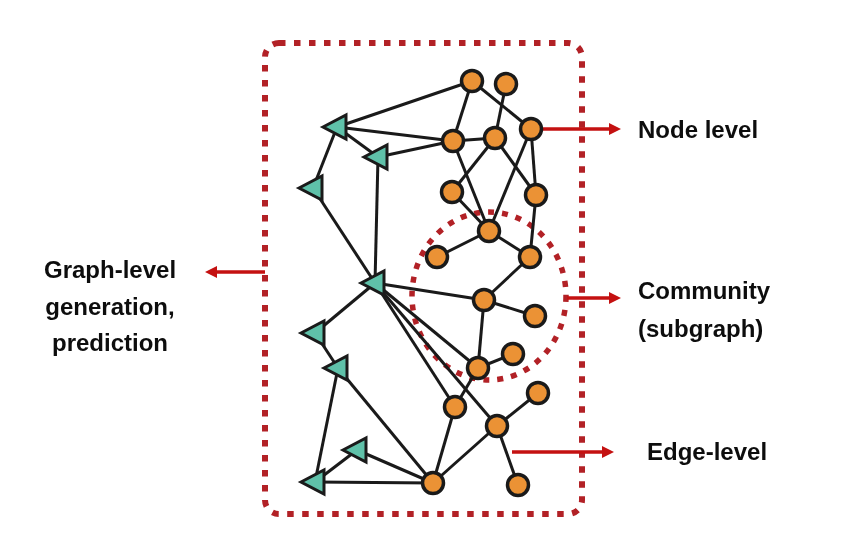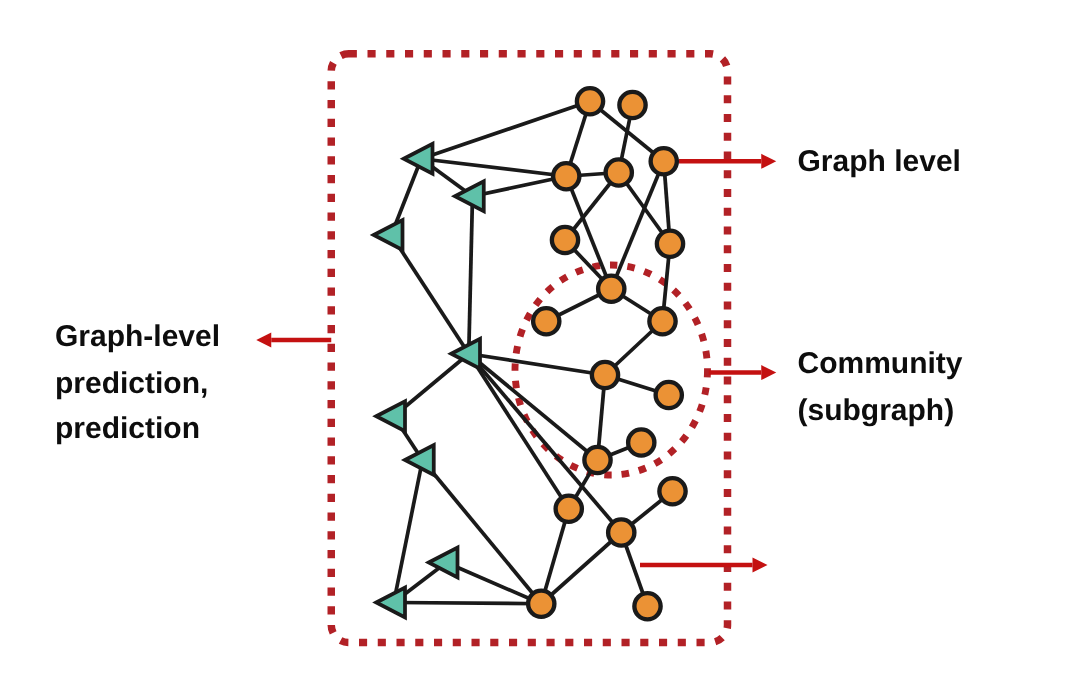--- a/index.html
+++ b/index.html
@@ -2,21 +2,21 @@
 <html><head>
 <meta charset="utf-8">
 <style>
   html,body{margin:0;padding:0;background:#ffffff;}
   .canvas{
     position:relative;width:865px;height:557px;background:#ffffff;
     font-family:"Liberation Sans", sans-serif;overflow:hidden;
   }
   .canvas svg{position:absolute;left:0;top:0;}
   .lbl{position:absolute;font-weight:700;color:#0d0d0d;font-size:24px;white-space:nowrap;}
-  .lbl-graph-level{left:44px;top:252px;line-height:36.5px;}
+  .lbl-graph-level{left:44px;top:252px;line-height:36.5px;text-align:center;}
   .lbl-node-level{left:638px;top:116px;}
   .lbl-community{left:638px;top:272px;line-height:38px;}
   .lbl-edge-level{left:647px;top:438px;}
 </style>
 </head>
 <body>
 
 <div class="canvas">
 
   <svg id="diagram-svg" width="865" height="557" viewBox="0 0 865 557">
@@ -94,24 +94,25 @@
       <polygon points="299,188,322,176,322,200" fill="#5FC1A9" stroke="#1a1a1a" stroke-width="3"></polygon>
       <polygon points="361,283,384,271,384,295" fill="#5FC1A9" stroke="#1a1a1a" stroke-width="3"></polygon>
       <polygon points="301,333,324,321,324,345" fill="#5FC1A9" stroke="#1a1a1a" stroke-width="3"></polygon>
       <polygon points="324,368,347,356,347,380" fill="#5FC1A9" stroke="#1a1a1a" stroke-width="3"></polygon>
       <polygon points="343,450,366,438,366,462" fill="#5FC1A9" stroke="#1a1a1a" stroke-width="3"></polygon>
       <polygon points="301,482,324,470,324,494" fill="#5FC1A9" stroke="#1a1a1a" stroke-width="3"></polygon>
     </svg>
 
   <div class="lbl lbl-graph-level">
     <div>Graph-level</div>
-    <div>prediction,</div>
+    <div>generation,</div>
     <div>prediction</div>
   </div>
 
-  <div class="lbl lbl-node-level">Graph level</div>
+  <div class="lbl lbl-node-level">Node level</div>
 
   <div class="lbl lbl-community">
     <div>Community</div>
     <div>(subgraph)</div>
   </div>
 
+  <div class="lbl lbl-edge-level">Edge-level</div>
 </div>
 
 </body></html>

